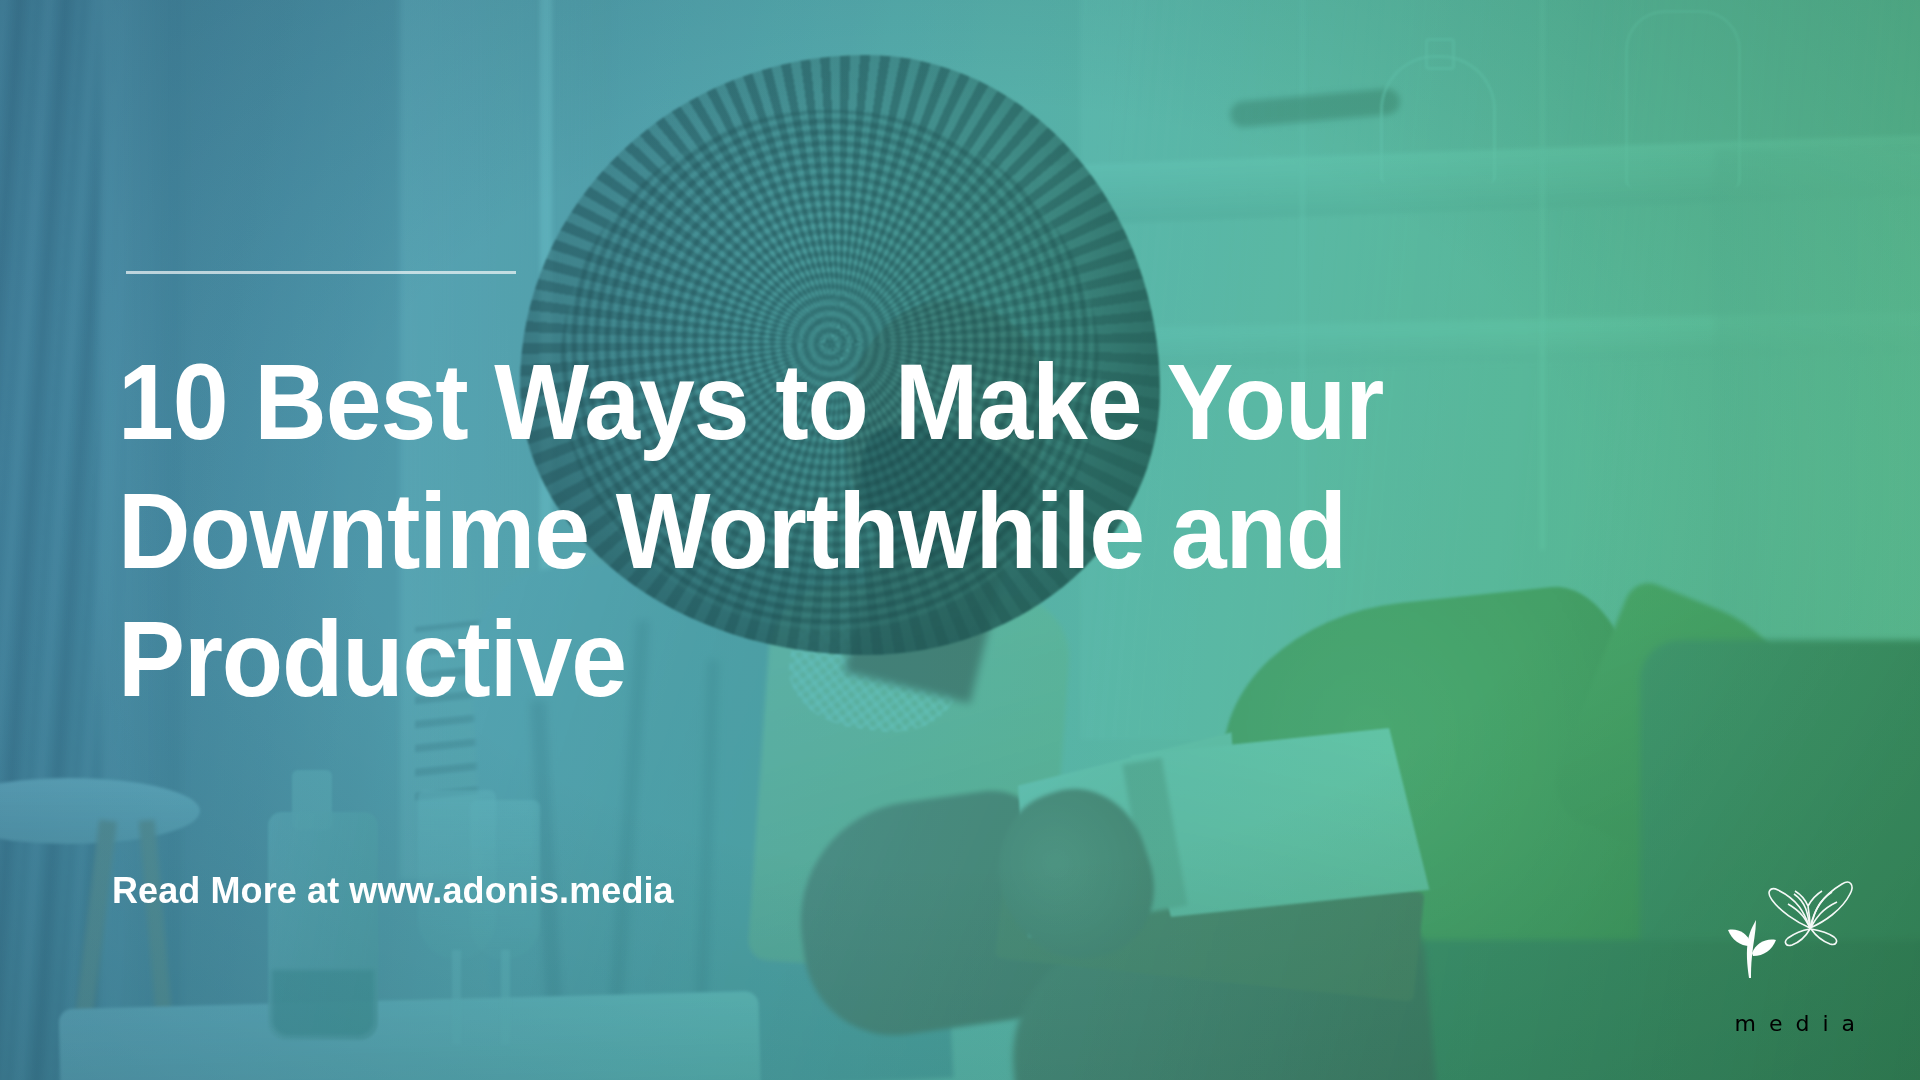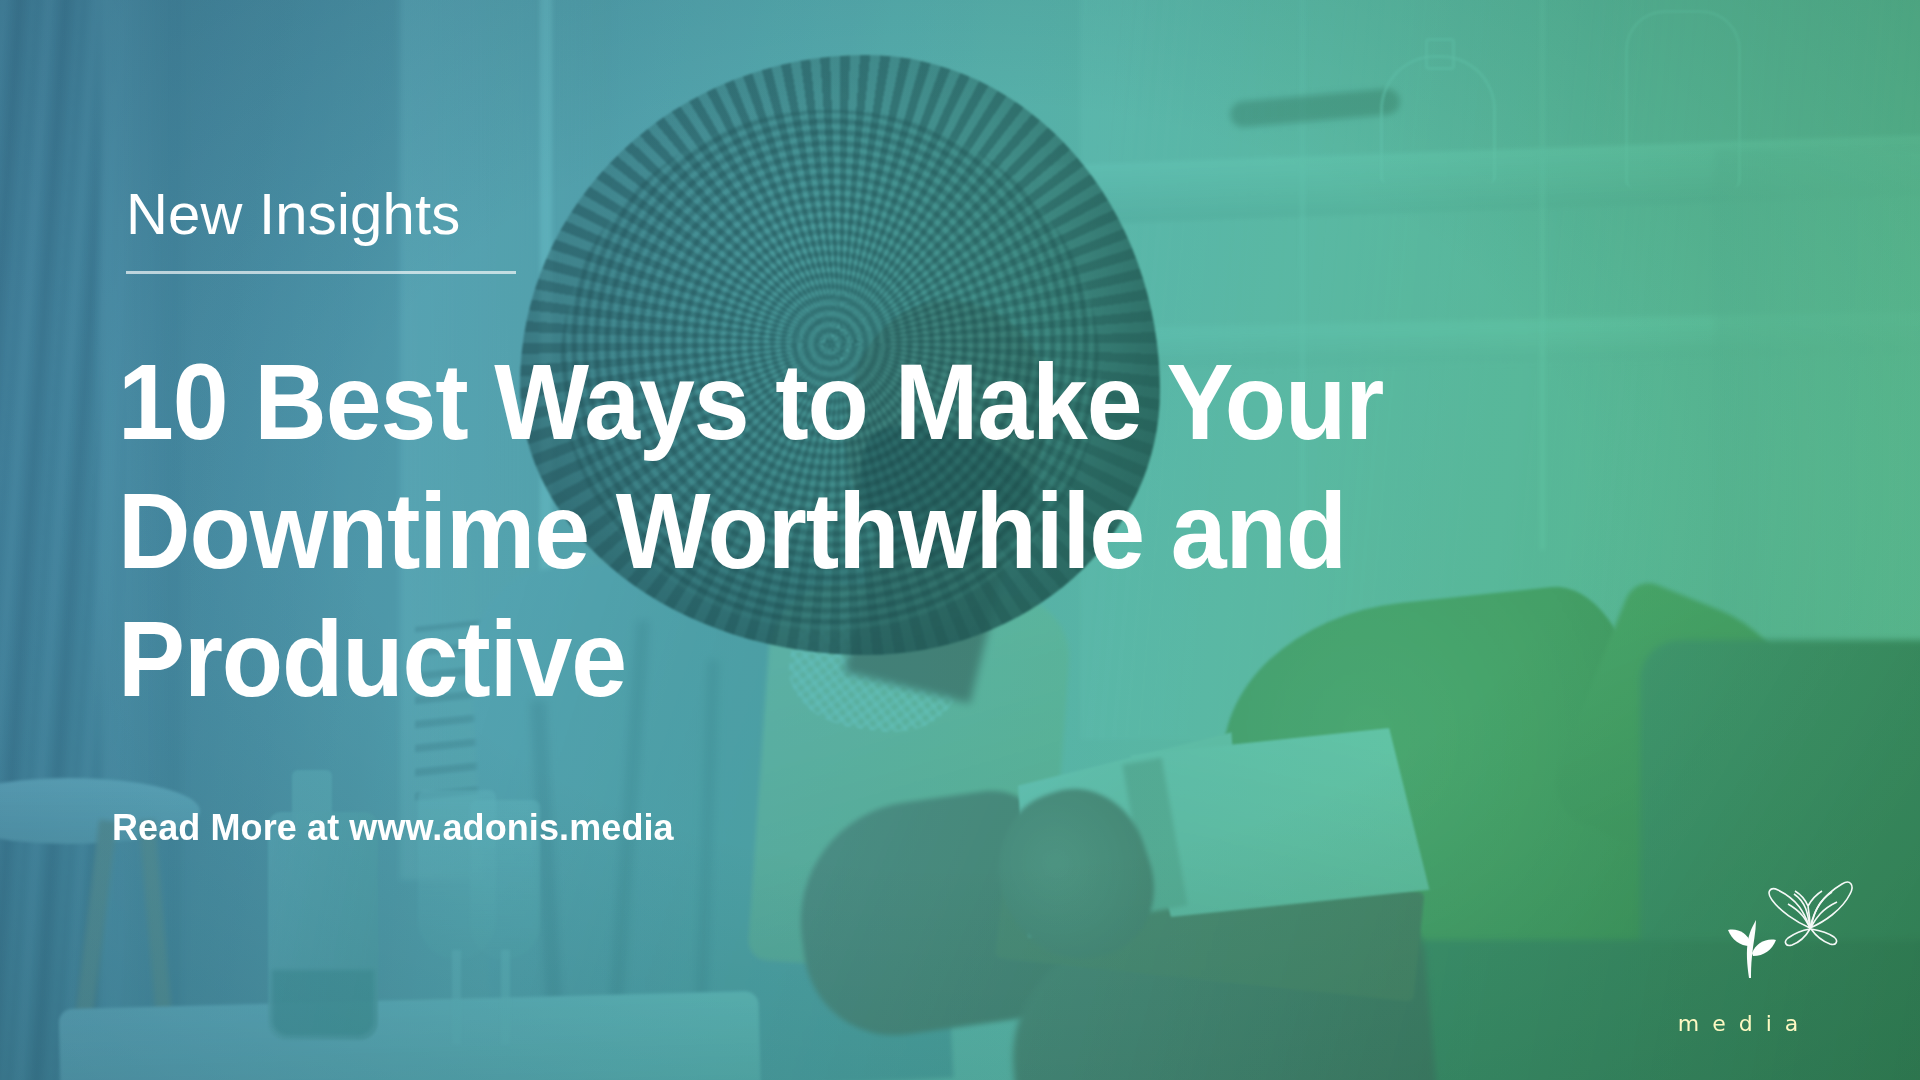--- a/index.html
+++ b/index.html
@@ -497,21 +497,21 @@
     color: #ffffff;
     line-height: 1.19;
     letter-spacing: -1.2px;
     transform: scaleX(0.93);
     transform-origin: left top;
   }
 
   .readmore {
     position: absolute;
     left: 112px;
-    top: 807px;
+    top: 870px;
     font-size: 36px;
     font-weight: 700;
     color: #ffffff;
     letter-spacing: 0.1px;
     white-space: nowrap;
   }
 
   
   .logo {
     position: absolute;
@@ -545,24 +545,24 @@
     color: #ffffff;
     line-height: 1;
     letter-spacing: -1px;
     font-family: "DejaVu Sans", sans-serif;
   }
   .logo-sub {
     position: absolute;
     left: 0;
     bottom: 6px;
     width: 260px;
-    text-align: center;
+    text-align: right;
     font-size: 22px;
     font-weight: 400;
-    color: #fef9c3;
+    color: #000000;
     letter-spacing: 13px;
     text-indent: 13px;
     font-family: "DejaVu Sans", sans-serif;
   }
 </style>
 </head>
 <body>
 
 <div class="canvas">
 
@@ -623,21 +623,20 @@
     <div class="bottle"></div>
     <div class="bottle-fill"></div>
   </div>
 
   <div class="duotone"></div>
   <div class="duotone-lift"></div>
   <div class="vignette"></div>
 
   <div class="content">
 
-    <div class="eyebrow">New Insights</div>
 
     <div class="eyebrow-rule"></div>
 
     <div class="headline">10 Best Ways to Make Your Downtime Worthwhile and Productive</div>
 
     <div class="readmore">Read More at www.adonis.media</div>
 
     <div class="logo">
 
       <svg class="logo-butterfly" viewBox="0 0 92 76">

